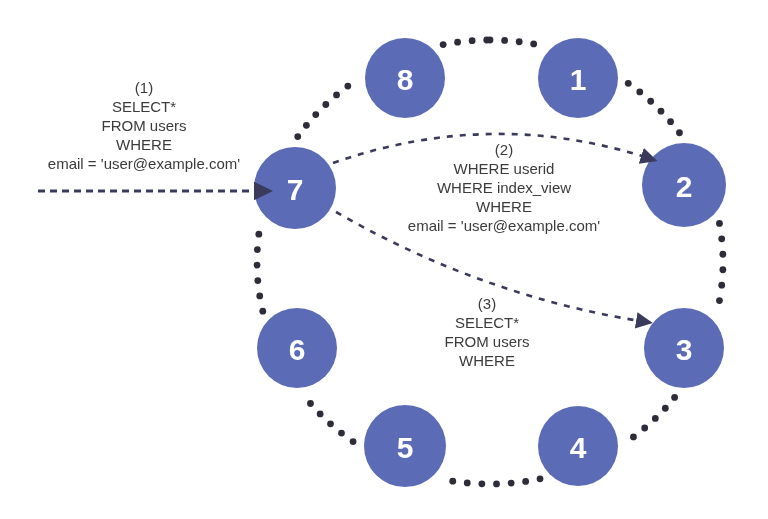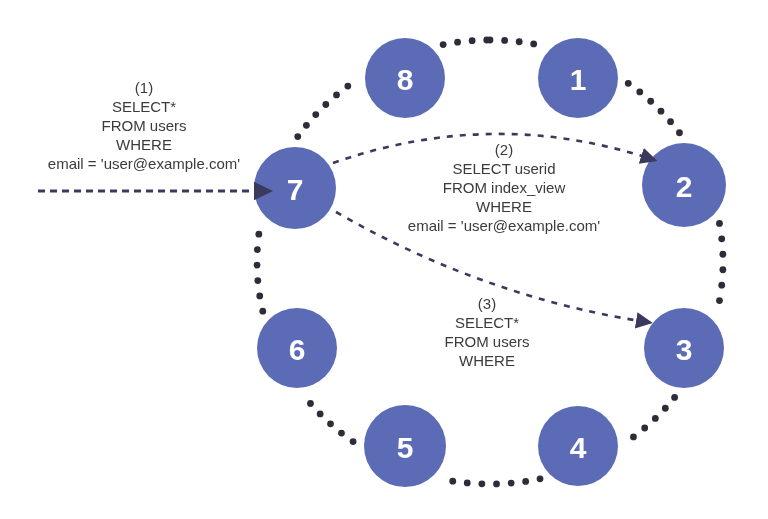--- a/index.html
+++ b/index.html
@@ -140,22 +140,22 @@
   <div id="label-layer">
       <div class="query-label" style="left: 30px; top: 78px; width: 228px; color: rgb(59, 59, 59);">
         <span class="ql-line">(1)</span>
         <span class="ql-line">SELECT*</span>
         <span class="ql-line">FROM users</span>
         <span class="ql-line">WHERE</span>
         <span class="ql-line">email = 'user@example.com'</span>
       </div>
       <div class="query-label" style="left: 390px; top: 140px; width: 228px; color: rgb(59, 59, 59);">
         <span class="ql-line">(2)</span>
-        <span class="ql-line">SELECT userid</span>
-        <span class="ql-line">FROM index_view</span>
+        <span class="ql-line">WHERE userid</span>
+        <span class="ql-line">WHERE index_view</span>
         <span class="ql-line">WHERE</span>
         <span class="ql-line">email = 'user@example.com'</span>
       </div>
       <div class="query-label" style="left: 370px; top: 294px; width: 234px; color: rgb(59, 59, 59);">
         <span class="ql-line">(3)</span>
         <span class="ql-line">SELECT*</span>
         <span class="ql-line">FROM users</span>
         <span class="ql-line">WHERE</span>
       </div>
     </div>

